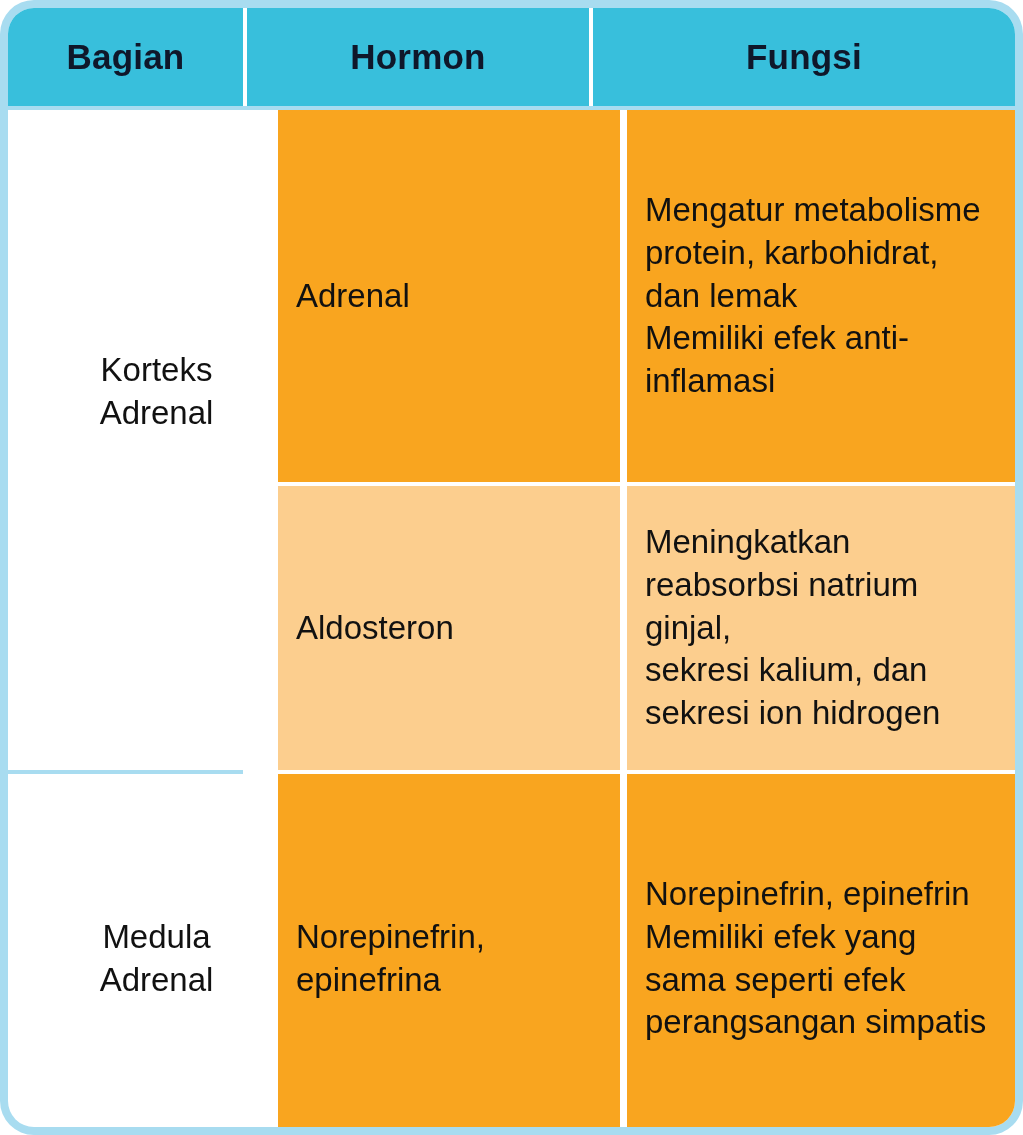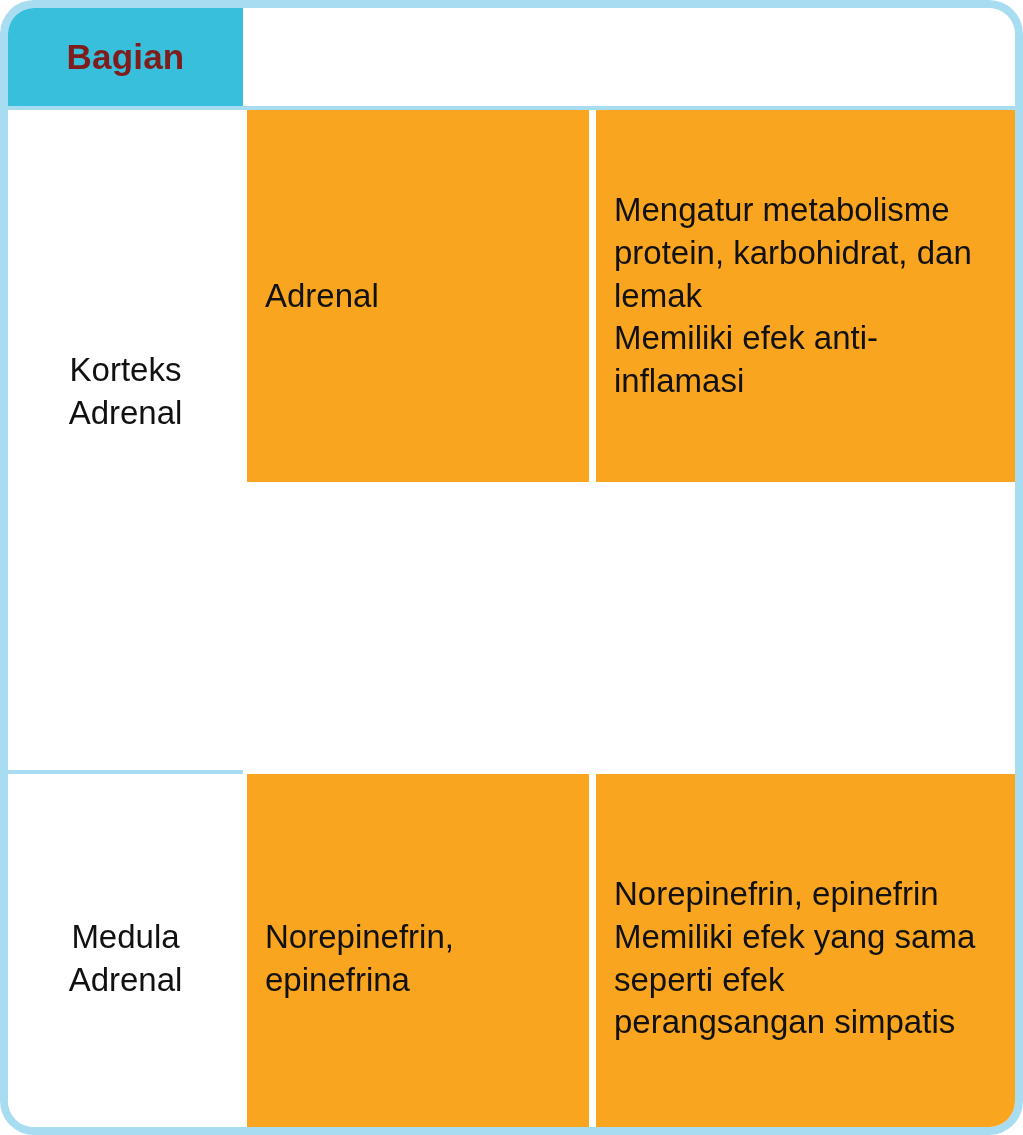--- a/index.html
+++ b/index.html
@@ -31,21 +31,21 @@
   .header-row {
     position: absolute;
     left: 0;
     top: 0;
     width: 100%;
     height: 98px;
     display: flex;
   }
   .th {
     background: #38bfdc;
-    color: #7f1d1d;
+    color: #0f172a;
     font-weight: bold;
     font-size: 35px;
     display: flex;
     align-items: center;
     justify-content: center;
     letter-spacing: 0.2px;
     box-sizing: border-box;
   }
   .th-bagian  { width: 235px; }
   .th-gap     { width: 4px; background: #ffffff; }
@@ -75,20 +75,21 @@
     position: absolute;
     box-sizing: border-box;
     padding: 12px 18px;
     display: flex;
     flex-direction: column;
     justify-content: center;
     color: #111111;
     font-size: 33px;
     line-height: 1.30;
     white-space: pre-line;
+    margin-left: 31px;
   }
 
   
   .col-bagian { left: 0px;   width: 235px; }
   .col-hormon { left: 239px; width: 342px; }
   .col-fungsi { left: 588px; right: 0px; }
 
   
   .cell-bagian {
     background: #ffffff;
@@ -122,34 +123,39 @@
   .fungsi-text { font-size: 33px; }
 </style>
 </head>
 <body>
 
 <div id="table-frame">
 
   <div class="header-row">
     <div class="th th-bagian">Bagian</div>
     <div class="th-gap"></div>
+    <div class="th th-hormon">Hormon</div>
     <div class="th-gap"></div>
+    <div class="th th-fungsi">Fungsi</div>
   </div>
   <div class="header-underline"></div>
 
   <div class="body-area">
 
     <div class="cell cell-bagian col-bagian rspan12">Korteks
 Adrenal</div>
     <div class="bagian-divider"></div>
 
     <div class="cell col-hormon r1 bg-orange">Adrenal</div>
     <div class="cell col-fungsi r1 bg-orange fungsi-text">Mengatur metabolisme protein, karbohidrat, dan lemak
 Memiliki efek anti-inflamasi</div>
 
+    <div class="cell col-hormon r2 bg-lorange">Aldosteron</div>
+    <div class="cell col-fungsi r2 bg-lorange fungsi-text">Meningkatkan reabsorbsi natrium ginjal,
+sekresi kalium, dan sekresi ion hidrogen</div>
 
     <div class="cell cell-bagian col-bagian r3">Medula
 Adrenal</div>
     <div class="cell col-hormon r3 bg-orange">Norepinefrin,
 epinefrina</div>
     <div class="cell col-fungsi r3 bg-orange fungsi-text">Norepinefrin, epinefrin Memiliki efek yang sama seperti efek perangsangan simpatis</div>
 
   </div>
 </div>
 

